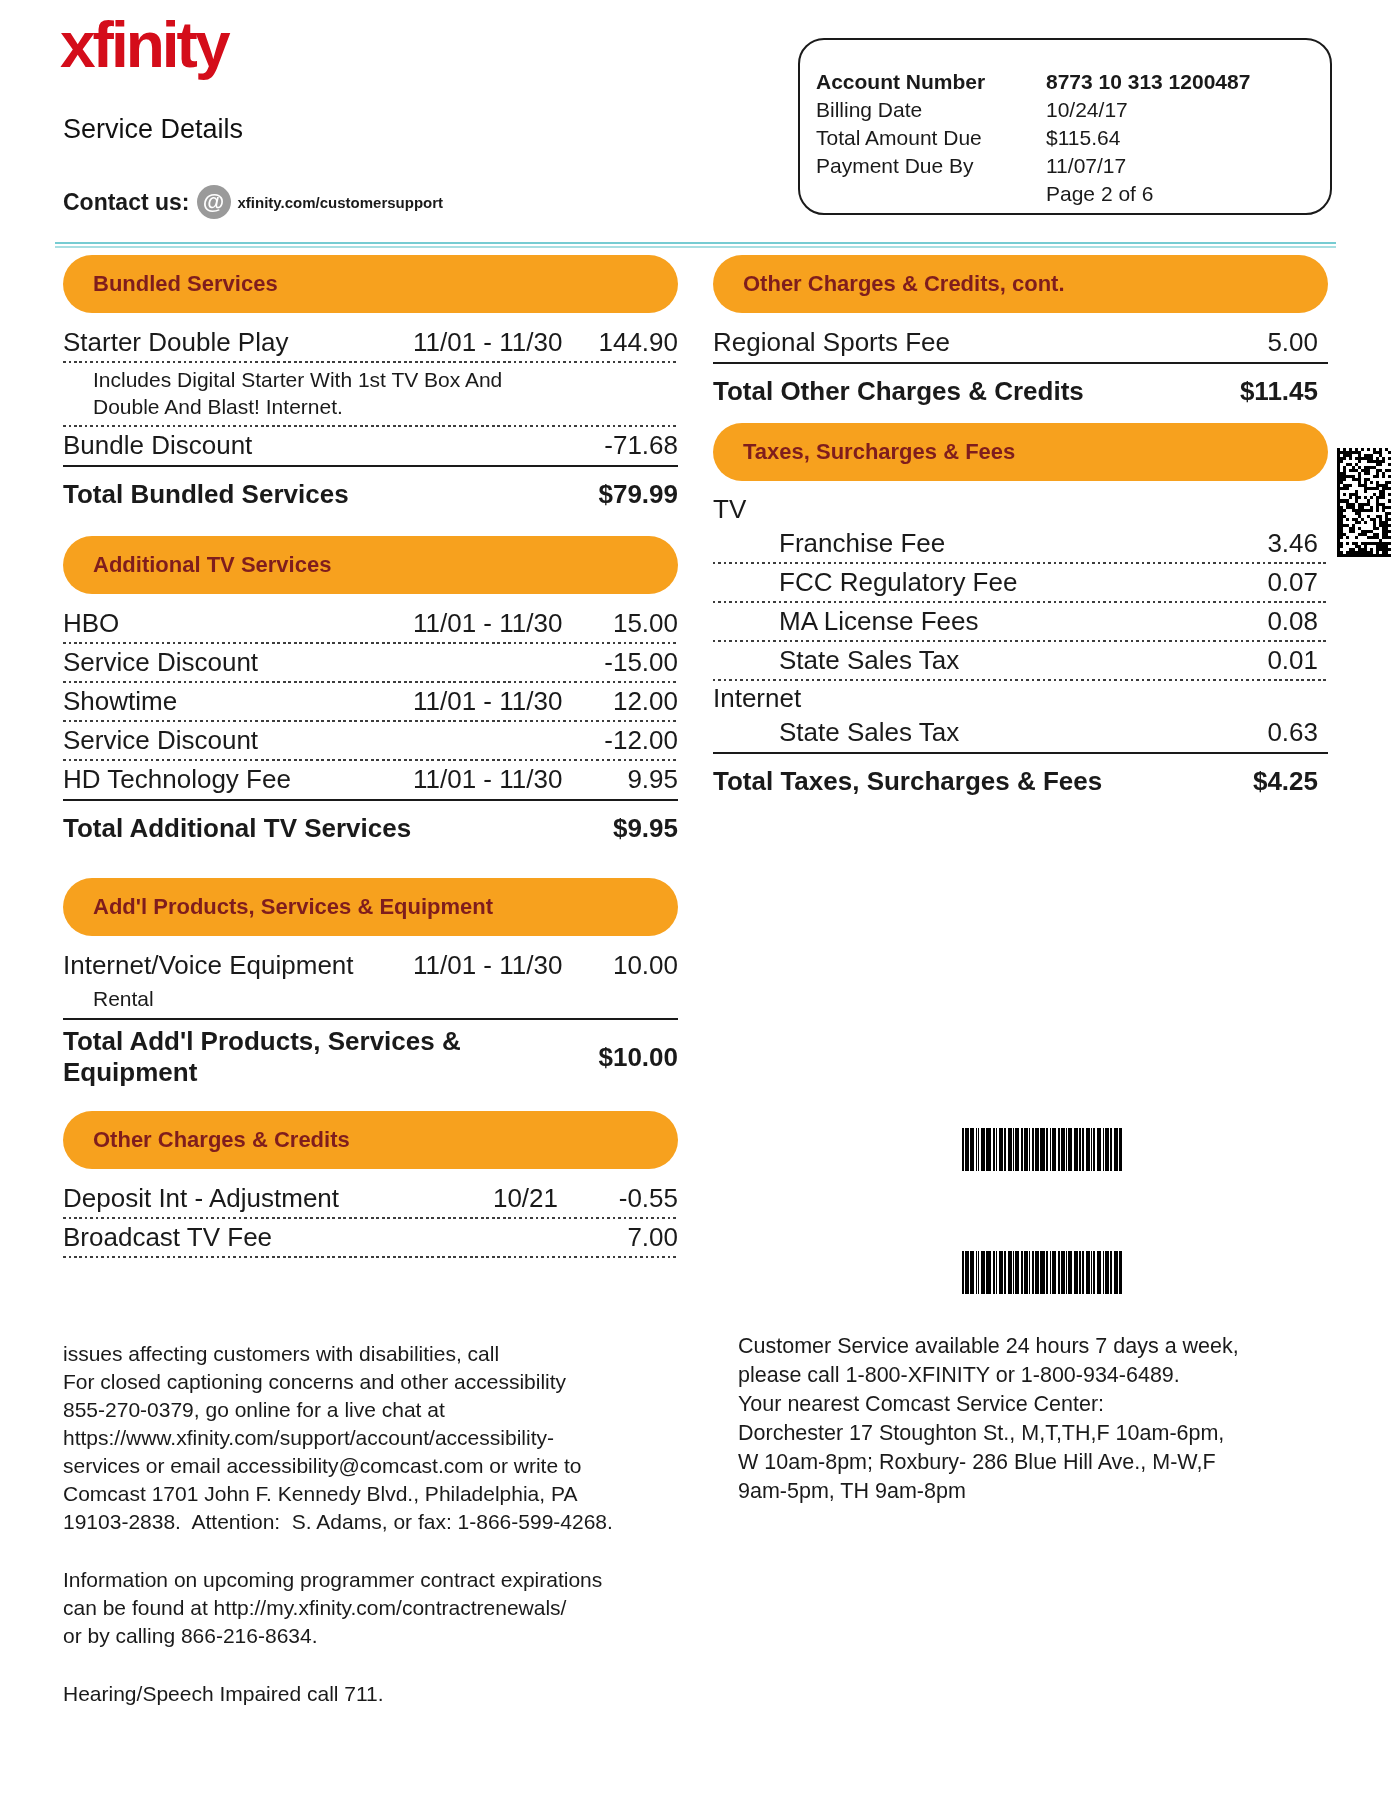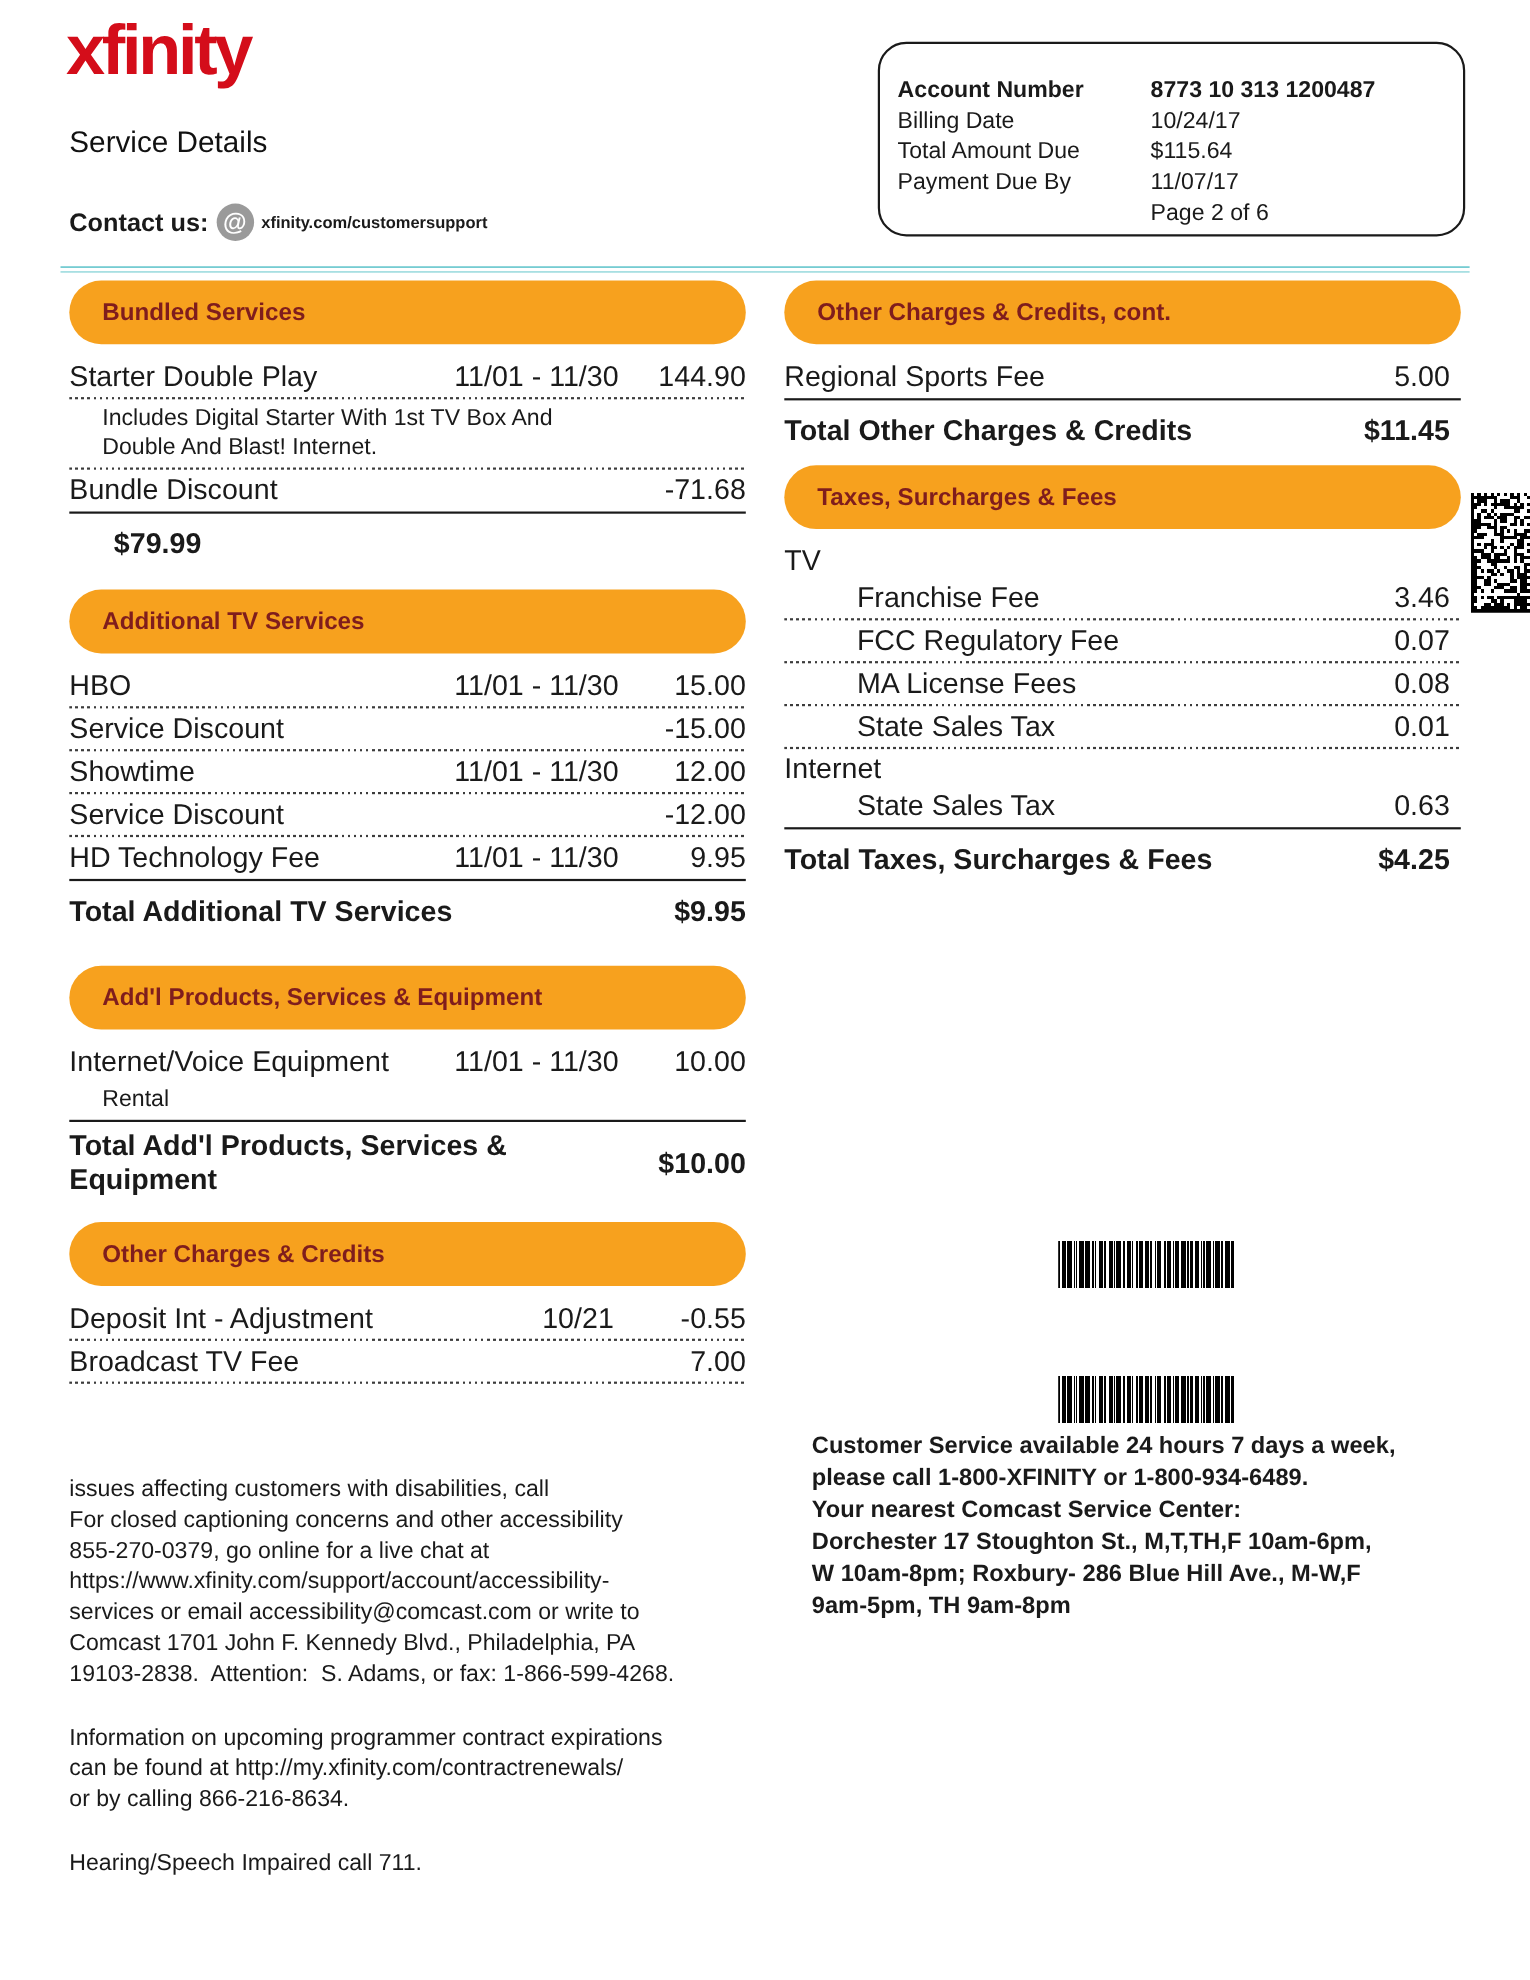--- a/index.html
+++ b/index.html
@@ -50,21 +50,21 @@
     background:repeating-linear-gradient(90deg,#3c3c3c 0 2.5px,transparent 2.5px 5.5px);}
   .solid{border-top:2px solid #1a1a1a;margin-top:2px;}
   .col.left .section:nth-child(1){margin-bottom:20px;}
   .col.left .section:nth-child(2){margin-bottom:28px;}
   .col.left .section:nth-child(3){margin-bottom:22px;}
   .col.right .section:nth-child(1){margin-bottom:10px;}
   
   .footnotes{margin-top:82px;}
   .para{margin-bottom:30px;}
   .fn-line{font-size:21px;line-height:28px;white-space:pre;}
-  .customer-service{position:absolute;left:738px;top:1300px;width:600px;font-weight:bold;}
+  .customer-service{position:absolute;left:738px;top:1332px;width:600px;}
   .cs-line{font-size:21.5px;line-height:29px;white-space:pre;}
   
   .barcode{position:absolute;left:962px;width:161px;height:43px;}
   #barcode-1{top:1128px;}
   #barcode-2{top:1251px;}
   #datamatrix{position:absolute;left:1337px;top:448px;width:54px;height:109px;}
 </style>
 </head>
 <body>
 
@@ -122,20 +122,21 @@
               <div class="note-line">Double And Blast! Internet.</div>
             </div>
             <div class="dotted"></div>
             <div class="row">
               <div class="name">Bundle Discount</div>
               <div class="date"></div>
               <div class="amount">-71.68</div>
             </div>
             <div class="solid"></div>
             <div class="row total">
+              <div class="name">Total Bundled Services</div>
               <div class="amount">$79.99</div>
             </div>
           </div>
         </div>
         <div class="section">
           <div class="pill">
             <div style="display: inline;">Additional TV Services</div>
           </div>
           <div class="rows">
             <div class="row">

